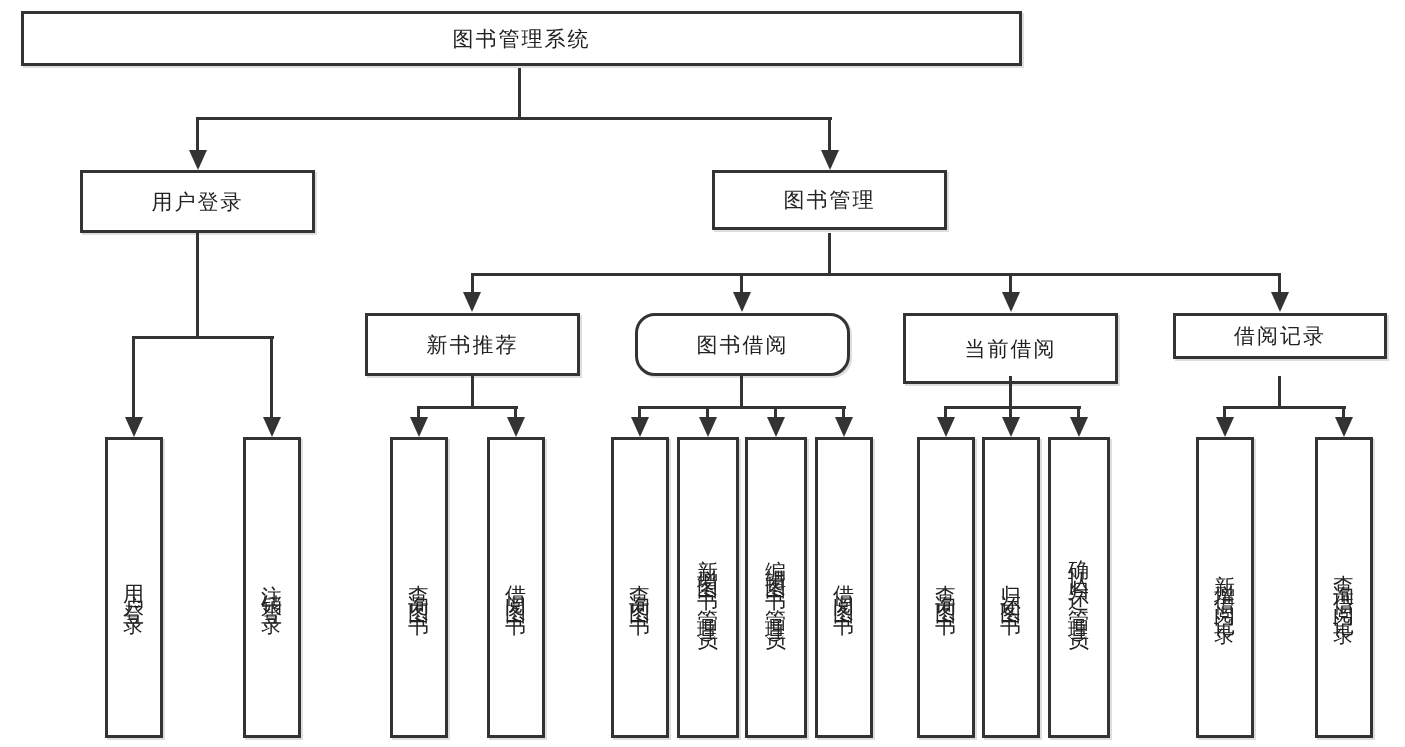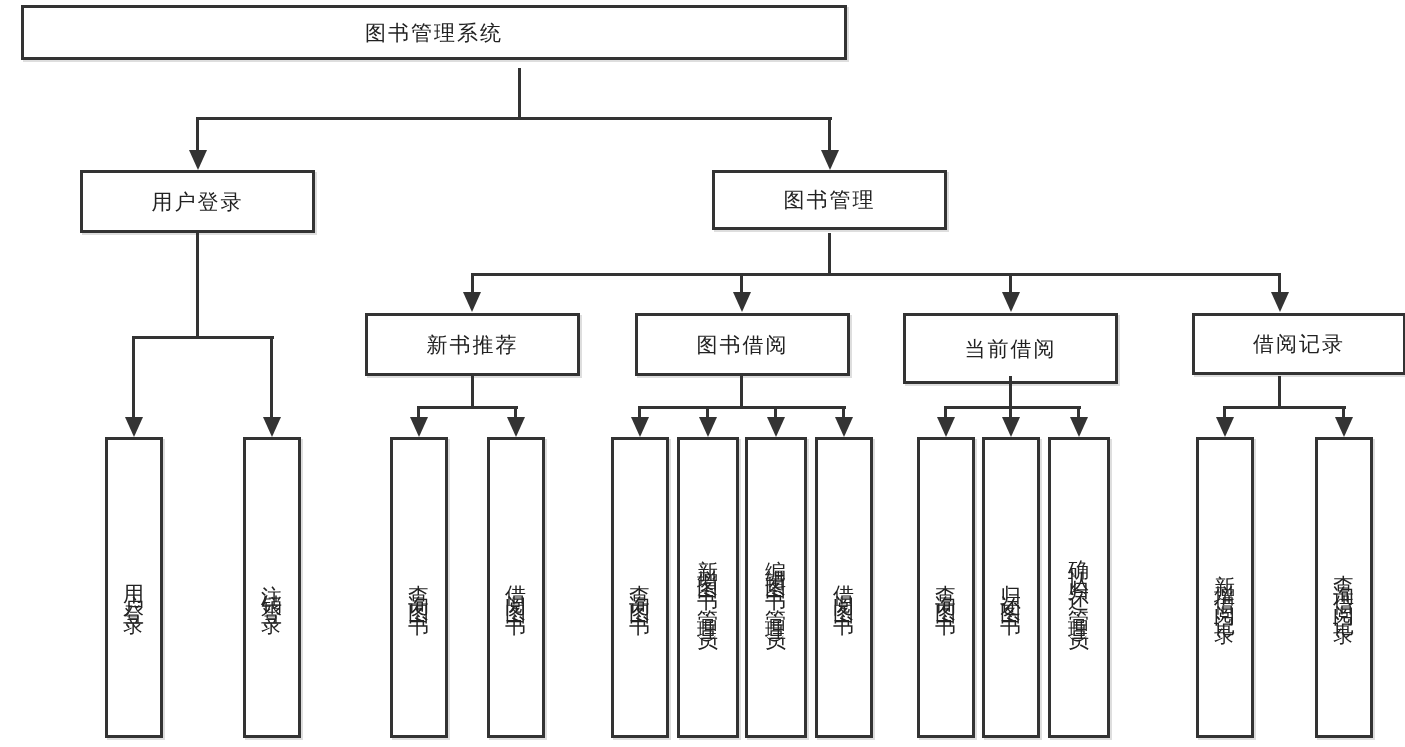--- a/index.html
+++ b/index.html
@@ -50,21 +50,21 @@
     font-size: 22px;
     letter-spacing: 1px;
     color: #b5b5b5;
   }
 </style>
 </head>
 <body>
 
 <div class="canvas">
 
-  <div class="node" style="left:21px; top:5px; width:826px; height:55px;">图书管理系统</div>
+  <div class="node" style="left:21px; top:11px; width:1001px; height:55px;">图书管理系统</div>
 
   <div class="vl" style="left:518px; top:68px; height:50px;"></div>
   <div class="hl" style="left:196px; top:117px; width:636px;"></div>
   <div class="vl" style="left:196px; top:117px; height:33px;"></div>
   <div class="arr" style="left:189px; top:150px;"></div>
   <div class="vl" style="left:828px; top:117px; height:33px;"></div>
   <div class="arr" style="left:821px; top:150px;"></div>
 
   <div class="node" style="left:80px; top:170px; width:235px; height:63px;">用户登录</div>
   <div class="node" style="left:712px; top:170px; width:235px; height:60px;">图书管理</div>
@@ -81,23 +81,23 @@
   <div class="vl" style="left:471px; top:273px; height:19px;"></div>
   <div class="arr" style="left:463px; top:292px;"></div>
   <div class="vl" style="left:740px; top:273px; height:19px;"></div>
   <div class="arr" style="left:733px; top:292px;"></div>
   <div class="vl" style="left:1009px; top:273px; height:19px;"></div>
   <div class="arr" style="left:1002px; top:292px;"></div>
   <div class="vl" style="left:1278px; top:273px; height:19px;"></div>
   <div class="arr" style="left:1271px; top:292px;"></div>
 
   <div class="node" style="left:365px; top:313px; width:215px; height:63px;">新书推荐</div>
-  <div class="node" style="left:635px; top:313px; width:215px; height:63px;">图书借阅</div>
+  <div class="node" style="left:635px; top:313px; width:215px; height:63px;border-radius:20px;">图书借阅</div>
   <div class="node" style="left:903px; top:313px; width:215px; height:71px;">当前借阅</div>
-  <div class="node" style="left:1173px; top:313px; width:214px; height:62px;margin-left:19px;">借阅记录</div>
+  <div class="node" style="left:1173px; top:313px; width:214px; height:46px;">借阅记录</div>
 
   <div class="vl" style="left:471px; top:376px; height:31px;"></div>
   <div class="hl" style="left:418px; top:406px; width:100px;"></div>
   <div class="vl" style="left:417px; top:406px; height:11px;"></div>
   <div class="arr" style="left:410px; top:417px;"></div>
   <div class="vl" style="left:514px; top:406px; height:11px;"></div>
   <div class="arr" style="left:507px; top:417px;"></div>
 
   <div class="vl" style="left:740px; top:376px; height:31px;"></div>
   <div class="hl" style="left:639px; top:406px; width:207px;"></div>

